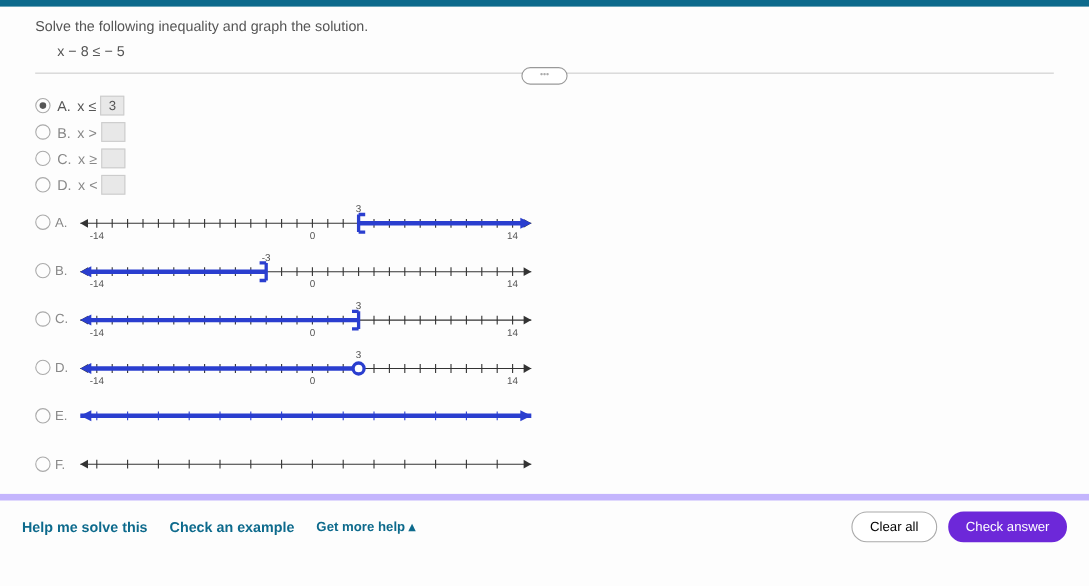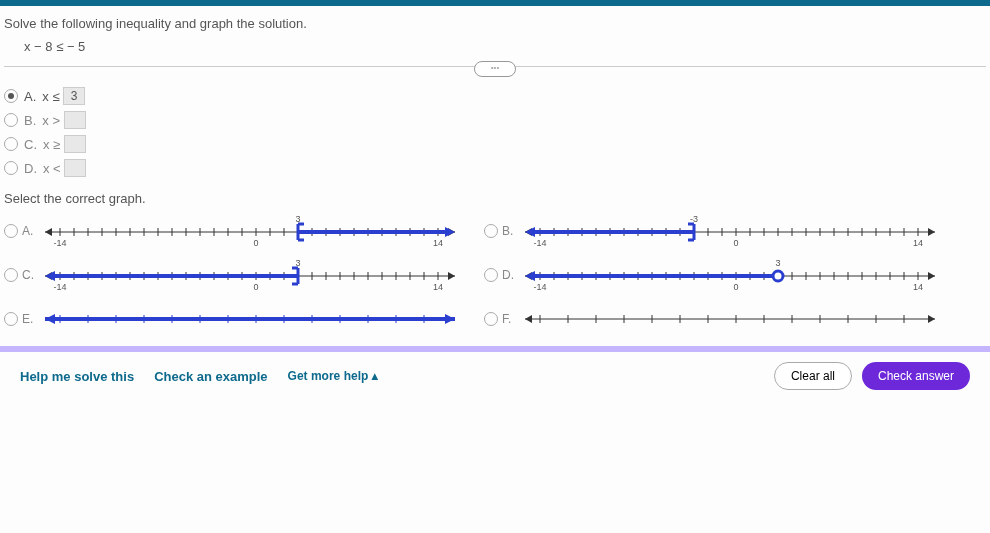--- a/index.html
+++ b/index.html
@@ -1,17 +1,17 @@
 <!DOCTYPE html>
 <html><head>
 <meta charset="utf-8">
 <style>
 body { margin:0; padding:0; font-family:Arial,sans-serif; font-size:13px; color:#333; background:#fdfdfd; width:990px; }
 .header-bar { background:#0d6a8c; height:6px; }
-.content { padding:10px 4px; }
+.content { padding:10px 32px; }
 .question-line { color:#555; font-size:13px; margin-bottom:6px; }
 .inequality { margin:8px 0 12px 20px; color:#555; font-size:13px; }
 hr.sep { border:none; border-top:1px solid #ccc; margin:4px 0 10px 0; }
 .pill { width:40px; height:14px; border:1px solid #999; border-radius:8px; background:#fff; margin:-16px auto 10px auto; text-align:center; font-size:8px; color:#aaa; line-height:12px; }
 .choice-row { display:flex; align-items:center; margin:6px 0; color:#888; font-size:13px; }
 .choice-row .radio { width:12px; height:12px; border:1px solid #aaa; border-radius:50%; margin-right:6px; flex-shrink:0; }
 .choice-row .letter { margin-right:6px; }
 .choice-row .box { width:20px; height:16px; background:#e8e8e8; border:1px solid #ccc; display:inline-block; text-align:center; line-height:16px; font-size:12px; }
 .choice-row.selected .radio::after { content:""; display:block; width:6px; height:6px; background:#555; border-radius:50%; margin:3px; }
 .choice-row.selected { color:#555; }
@@ -58,21 +58,20 @@
     <span>x ≥</span>&nbsp;
     <span class="box"></span>
   </div>
   <div class="choice-row">
     <span class="radio"></span>
     <span class="letter">D.</span>
     <span>x &lt;</span>&nbsp;
     <span class="box"></span>
   </div>
 
-  <div style="color:#555;margin:14px 0 6px 0;">Select the correct graph.</div>
 
   <div class="graphs">
 
     <div class="graph-item">
       <span class="radio"></span>
       <span class="letter">A.</span>
       <div class="nl">
         <svg viewBox="0 0 420 34">
           <line x1="5" y1="18" x2="415" y2="18" stroke="#333" stroke-width="1"></line>
           <polygon points="5,18 12,14 12,22" fill="#333"></polygon>

